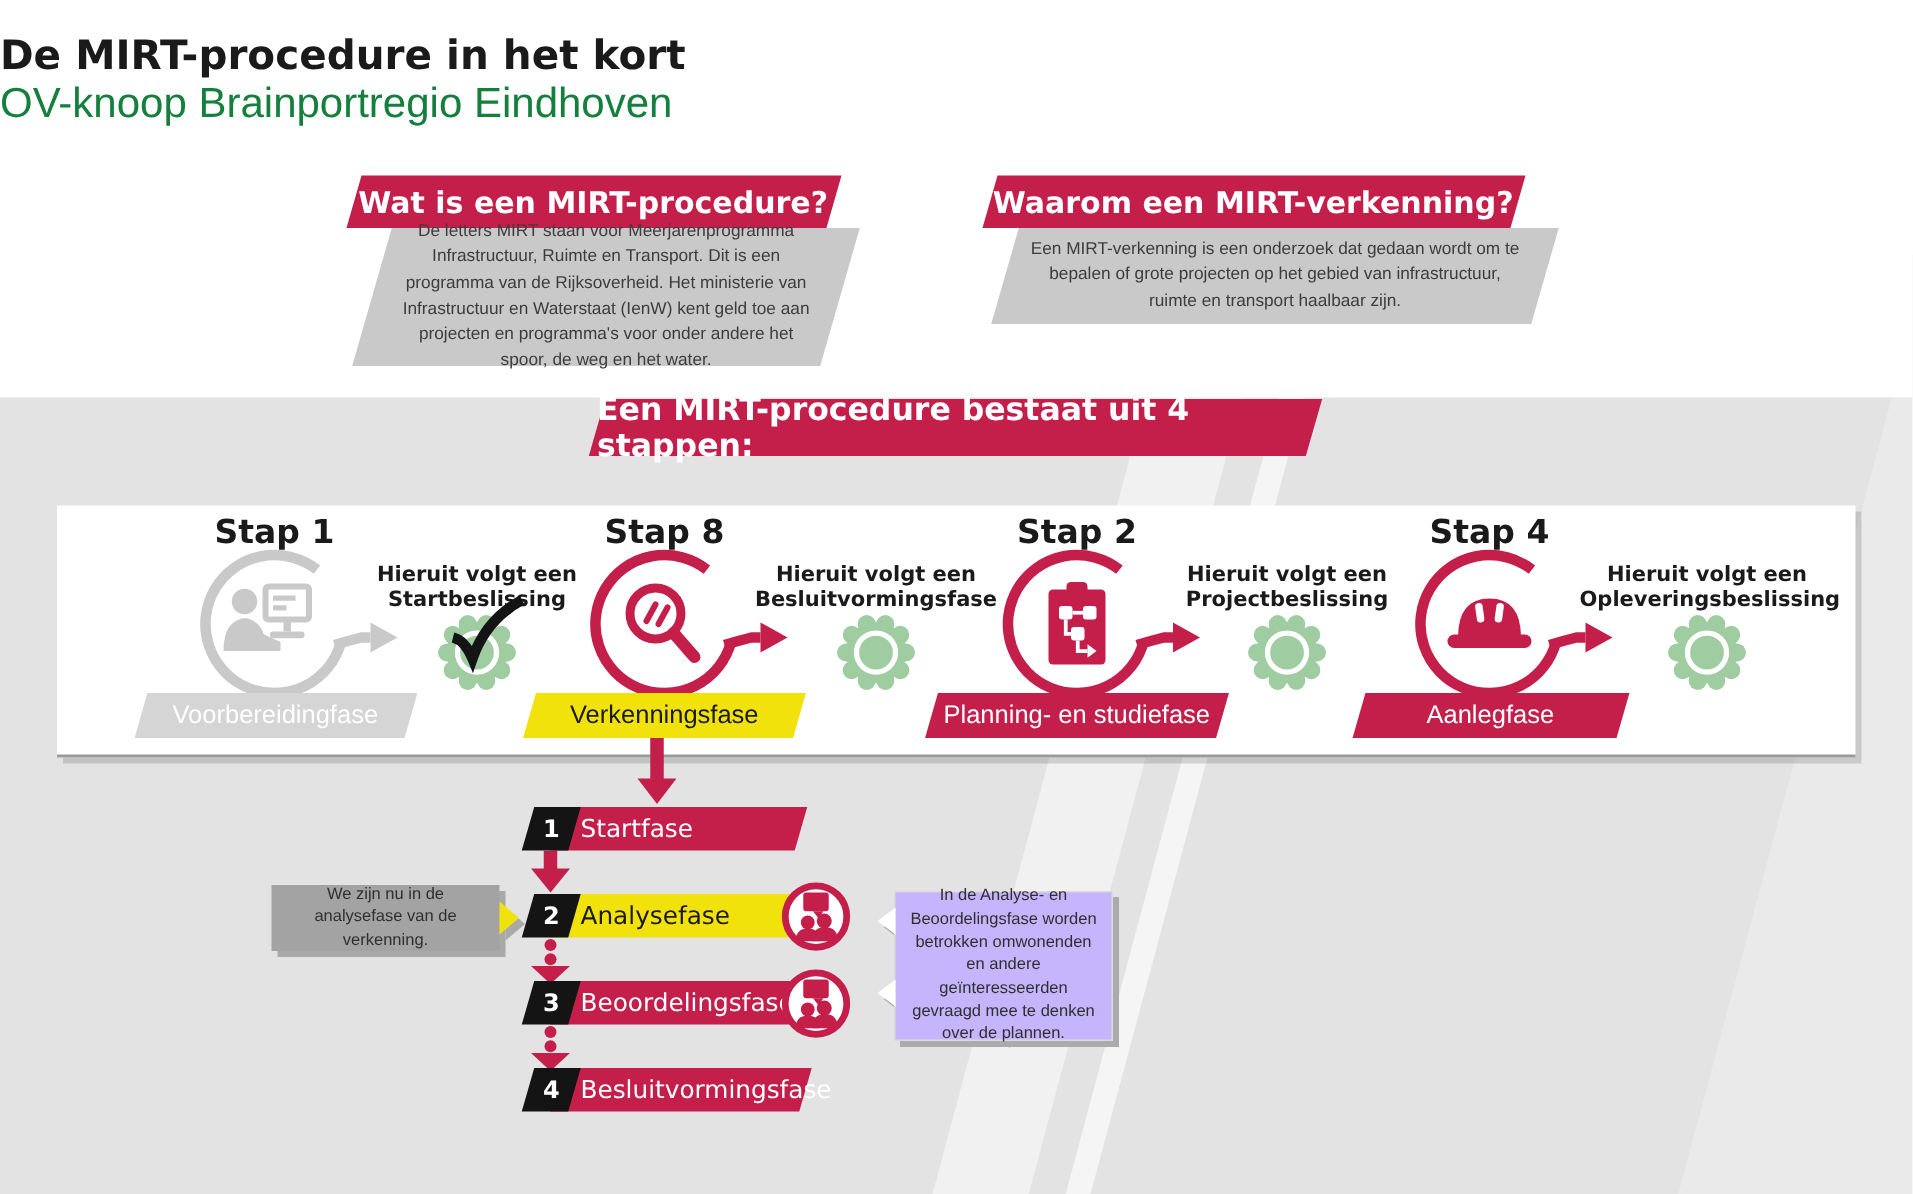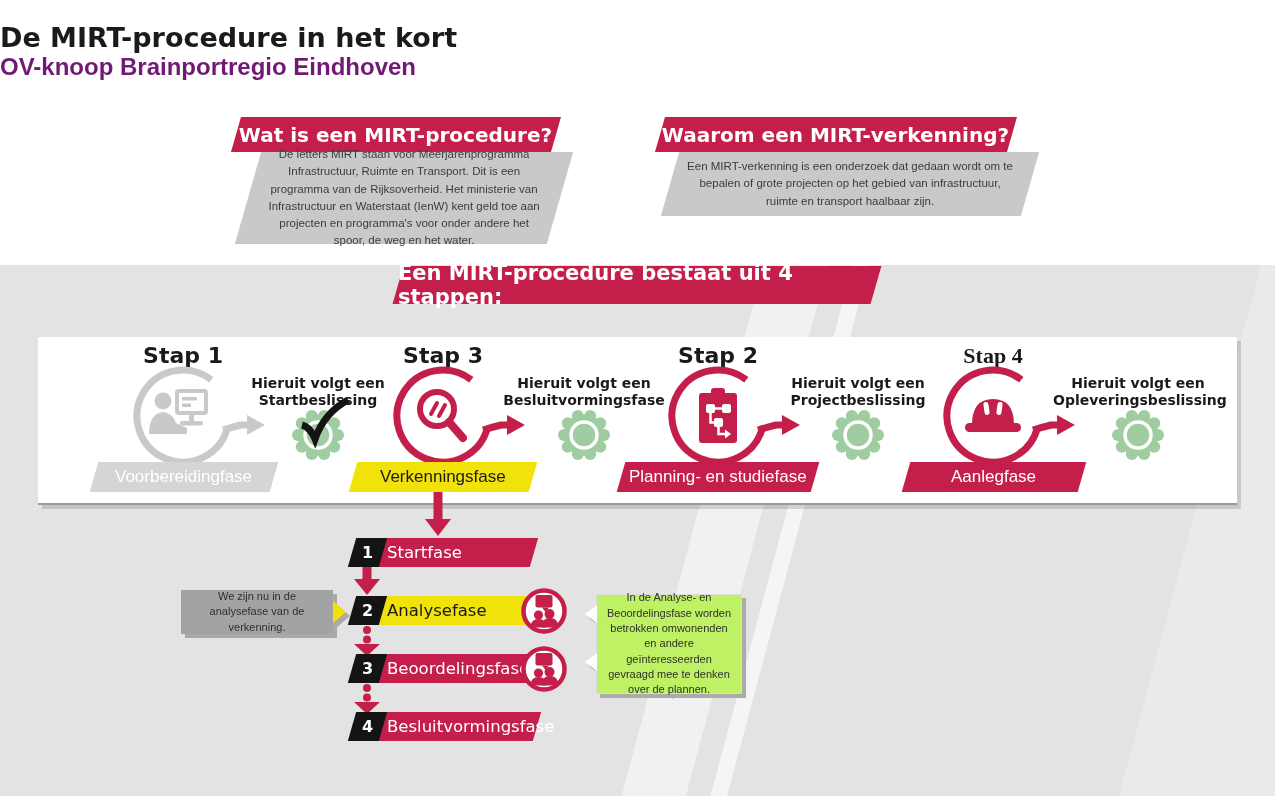--- a/index.html
+++ b/index.html
@@ -3,21 +3,21 @@
 <meta charset="utf-8">
 <style>
   html,body{margin:0;padding:0;background:#fff;}
   .page{position:relative;width:1275px;height:796px;background:#ffffff;overflow:hidden;
         font-family:"Liberation Sans",sans-serif;color:#1a1a1a;}
   .hd{font-family:"DejaVu Sans",sans-serif;}
 
   
   .title{position:absolute;top:22px;left:0;width:1275px;text-align:left;line-height:1.15;}
   .title .l1{font-size:27px;font-weight:700;}
-  .title .l2{font-size:24px;font-weight:700;color:#701a75;}
+  .title .l2{font-size:28px;font-weight:400;color:#15803d;}
 
   
   .par{position:absolute;transform:skewX(-16deg);display:flex;align-items:center;justify-content:center;}
   .par>.un{transform:skewX(16deg);display:block;}
 
   .red-bg{background:#c41f4b;color:#fff;}
   .yel-bg{background:#f2e20c;color:#1a1a1a;}
   .grybar-bg{background:#d5d5d5;color:#fff;}
   .black-bg{background:#141414;color:#fff;}
   .grybox-bg{background:#c9c9c9;color:#3c3c3c;}
@@ -44,21 +44,21 @@
 
   .row-num{width:31px;height:29px;font-size:16px;font-weight:700;z-index:3;}
   .row-bar{height:29px;font-size:16.5px;justify-content:flex-start;z-index:2;}
   .row-bar .un{padding-left:16px;}
 
   .note{position:absolute;font-size:11px;line-height:1.4;text-align:center;color:#2f2f2f;}
   .note-yellow{left:181px;top:590px;width:152px;height:44px;background:#a3a3a3;
     display:flex;align-items:center;justify-content:center;filter:drop-shadow(4px 4px 0 #a9a9a9);}
   .note-yellow::after{content:"";position:absolute;right:-13px;top:11px;width:0;height:0;
     border-left:13px solid #f2e20c;border-top:11px solid transparent;border-bottom:11px solid transparent;}
-  .note-white{left:596px;top:594px;width:144px;height:98px;background:#bef264;border:1px solid #dcdcdc;
+  .note-white{left:596px;top:594px;width:144px;height:98px;background:#c4b5fd;border:1px solid #dcdcdc;
     display:flex;align-items:center;justify-content:center;filter:drop-shadow(4px 4px 0 #ababab);}
   .note-white::before,.note-white::after{content:"";position:absolute;left:-12px;width:0;height:0;
     border-right:12px solid #fff;border-top:9px solid transparent;border-bottom:9px solid transparent;}
   .note-white::before{top:10px;}
   .note-white::after{top:58px;}
   .note .un{padding:4px 8px;}
   svg{display:block;}
 </style>
 </head>
 <body>
@@ -131,21 +131,21 @@
         <circle cx="33.2" cy="8" r="6"></circle>
       <circle cx="43.2" cy="15.2" r="6"></circle>
       <circle cx="27" cy="27" r="20.5"></circle>
     </g>
     <circle cx="27" cy="27" r="13" fill="none" stroke="#fff" stroke-width="3.5"></circle>
   </svg>
   <svg class="abs" style="left:295px;top:396px;" width="58" height="54" viewBox="0 0 58 54">
     <path d="M7 29 Q15 31 20 43 Q29 17 53 4" fill="none" stroke="#141414" stroke-width="7"></path>
   </svg>
 
-  <div class="step-label hd" style="left:383px;">Stap 3</div>
+  <div class="step-label hd" style="left:383px;">Stap 8</div>
   <svg class="abs" style="left:393px;top:364px;" width="134" height="106" viewBox="0 0 134 106">
     <path d="M78.3 15.8 A46 46 0 1 0 94.4 63.9" fill="none" stroke="#c41f4b" stroke-width="7"></path>
     <path d="M90 66 Q100 63 108 61 L114 61" fill="none" stroke="#c41f4b" stroke-width="7"></path>
     <polygon points="114,51 132,61 114,71" fill="#c41f4b"></polygon>
     <g stroke="#c41f4b">
       <circle cx="44" cy="45" r="17" fill="none" stroke-width="6"></circle>
       <line x1="56" y1="58" x2="70" y2="74" stroke-width="8" stroke-linecap="round"></line>
       <line x1="38" y1="50" x2="44" y2="39" stroke-width="4" stroke-linecap="round"></line>
       <line x1="46" y1="52" x2="52" y2="41" stroke-width="4" stroke-linecap="round"></line>
     </g>
@@ -208,21 +208,21 @@
         <circle cx="7" cy="27" r="6"></circle>
       <circle cx="10.8" cy="15.2" r="6"></circle>
         <circle cx="20.8" cy="8" r="6"></circle>
         <circle cx="33.2" cy="8" r="6"></circle>
       <circle cx="43.2" cy="15.2" r="6"></circle>
       <circle cx="27" cy="27" r="20.5"></circle>
     </g>
     <circle cx="27" cy="27" r="13" fill="none" stroke="#fff" stroke-width="3.5"></circle>
   </svg>
 
-  <div class="step-label hd" style="left:933px;font-family:Liberation Serif, serif;">Stap 4</div>
+  <div class="step-label hd" style="left:933px;">Stap 4</div>
   <svg class="abs" style="left:943px;top:364px;" width="134" height="106" viewBox="0 0 134 106">
     <path d="M78.3 15.8 A46 46 0 1 0 94.4 63.9" fill="none" stroke="#c41f4b" stroke-width="7"></path>
     <path d="M90 66 Q100 63 108 61 L114 61" fill="none" stroke="#c41f4b" stroke-width="7"></path>
     <polygon points="114,51 132,61 114,71" fill="#c41f4b"></polygon>
     <g>
       <path d="M29 61 Q29 35 50 35 Q71 35 71 61 Z" fill="#c41f4b"></path>
       <rect x="22" y="59" width="56" height="9" rx="4.5" fill="#c41f4b"></rect>
       <rect x="41" y="38" width="5" height="13" rx="2.5" fill="#fff" transform="rotate(-8 43.5 44.5)"></rect>
       <rect x="54" y="38" width="5" height="13" rx="2.5" fill="#fff" transform="rotate(8 56.5 44.5)"></rect>
     </g>

